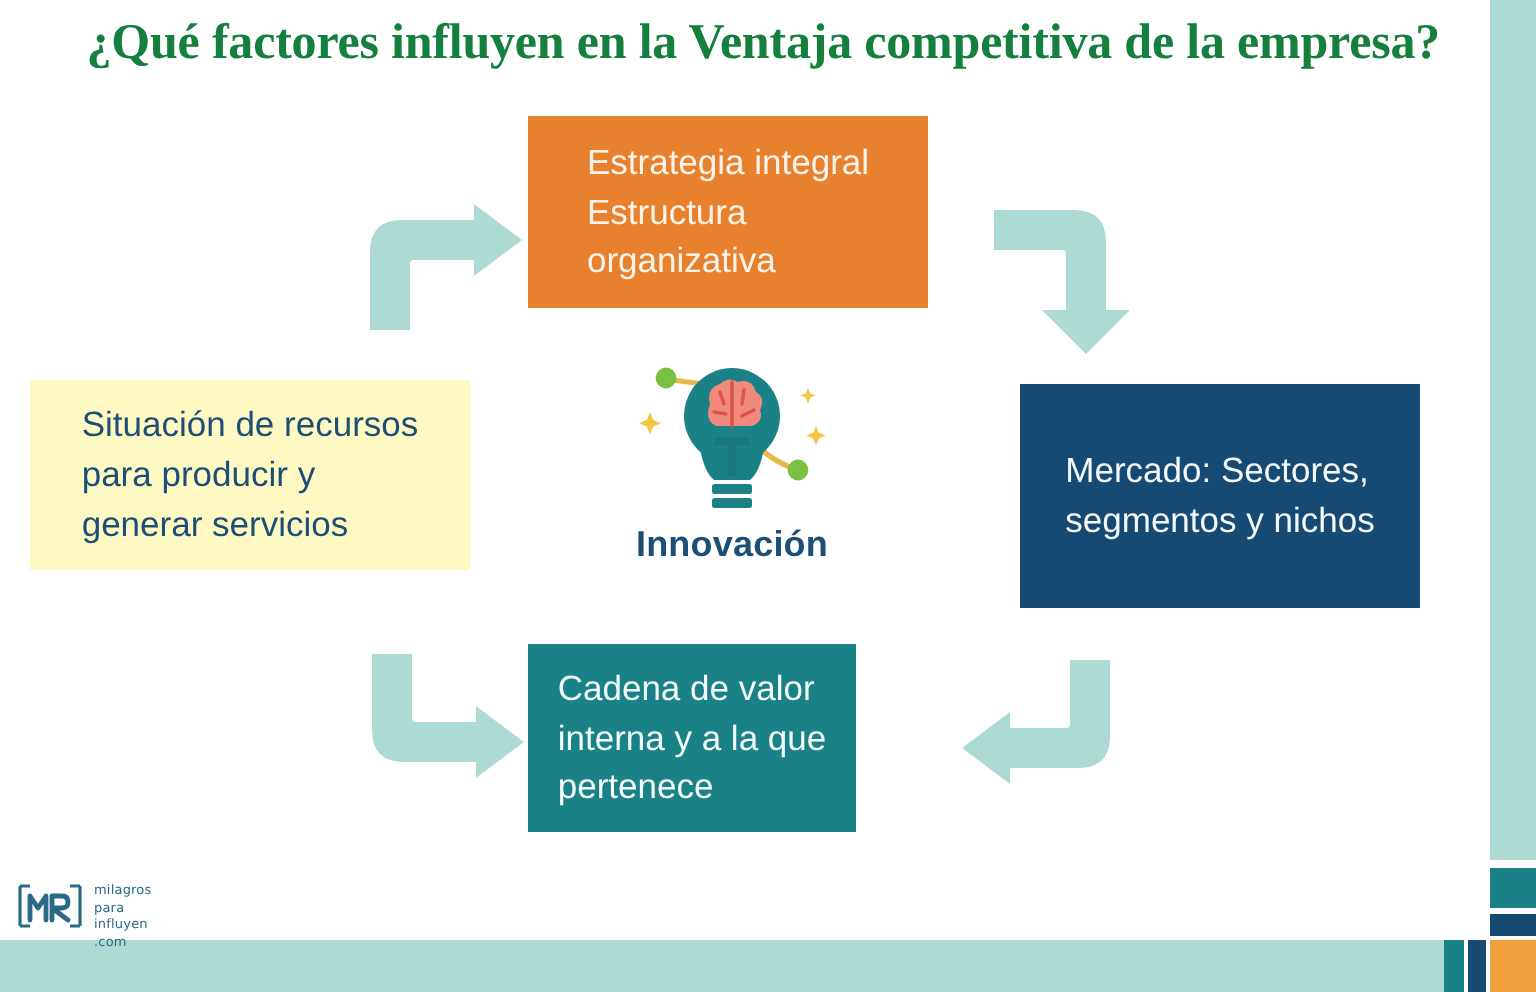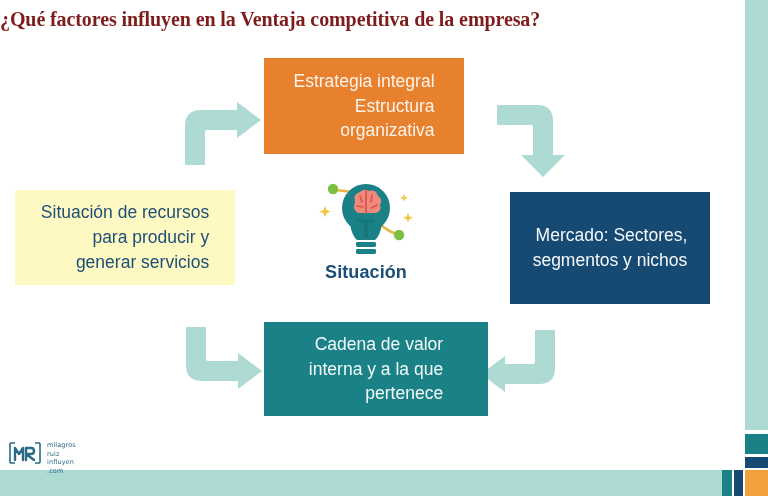--- a/index.html
+++ b/index.html
@@ -18,36 +18,36 @@
     background: #ffffff;
     overflow: hidden;
   }
 
   
   .slide-title {
     position: absolute;
     left: 0;
     top: 8px;
     width: 720px;
-    text-align: left;
+    text-align: right;
     font-family: "Liberation Serif", serif;
     font-weight: bold;
-    font-size: 20px;
+    font-size: 25px;
     letter-spacing: -0.1px;
-    color: #7f1d1d;
+    color: #15803d;
     white-space: nowrap;
   }
 
   
   .node {
     position: absolute;
     display: flex;
     align-items: center;
     justify-content: center;
-    text-align: right;
+    text-align: left;
     font-size: 17.5px;
     line-height: 1.42;
     box-sizing: border-box;
     padding: 6px 8px;
     white-space: pre-line;
   }
   .node-top {
     left: 264px;
     top: 58px;
     width: 200px;
@@ -67,21 +67,21 @@
     left: 510px;
     top: 192px;
     width: 200px;
     height: 112px;
     background: #174a72;
     color: #f4f8fb;
   }
   .node-bottom {
     left: 264px;
     top: 322px;
-    width: 224px;
+    width: 164px;
     height: 94px;
     background: #1a8186;
     color: #f2fafa;
   }
 
   
   .arrow {
     position: absolute;
   }
   .arrow svg { display: block; }
@@ -216,40 +216,40 @@
 
       <rect x="64" y="42" width="4" height="18" fill="#18777c"></rect>
       <rect x="57" y="41" width="18" height="3.6" rx="1.4" fill="#18777c"></rect>
 
       <rect x="56" y="64" width="20" height="5" rx="1.4" fill="#1a8186"></rect>
       <rect x="56" y="71" width="20" height="5" rx="1.4" fill="#1a8186"></rect>
 
       <path d="M55 24 Q53 16 60 14 Q64 10 69 13 Q76 11 78 18 Q83 21 80 27 Q82 33 76 35 L58 35 Q52 32 55 24 Z" fill="#f08a7d"></path>
       <path d="M66 13 L66 35 M60 18 L62 24 M72 17 L71 24 M57 28 L63 29 M77 27 L71 30" stroke="#d9544a" stroke-width="1.7" fill="none" stroke-linecap="round"></path>
     </svg>
-    <div class="innovation-label">Situación</div>
+    <div class="innovation-label">Innovación</div>
   </div>
 
   <div class="right-bar"></div>
 
   <div class="bottom-strip"></div>
 
   <div class="deco deco-teal-dark" style="left:745px; top:434px; width:23px; height:20px;"></div>
   <div class="deco deco-navy" style="left:745px; top:457px; width:23px; height:11px;"></div>
   <div class="deco deco-orange" style="left:745px; top:470px; width:23px; height:26px;"></div>
   <div class="deco deco-teal-dark" style="left:722px; top:470px; width:10px; height:26px;"></div>
   <div class="deco deco-navy" style="left:734px; top:470px; width:9px; height:26px;"></div>
 
   <div class="logo">
     <svg class="logo-mark" width="34" height="24" viewBox="0 0 34 24" aria-hidden="true">
       <path d="M2 2 L2 22 M2 2 L7 2 M2 22 L7 22 M32 2 L32 22 M32 2 L27 2 M32 22 L27 22" stroke="#2b6a86" stroke-width="1.6" fill="none"></path>
       <path d="M7 19 L7 7 L11 13 L15 7 L15 19" stroke="#2b6a86" stroke-width="2.4" fill="none" stroke-linejoin="round" stroke-linecap="round"></path>
       <path d="M18 19 L18 7 L23 7 Q26 7 26 10 Q26 13 23 13 L18 13 L26 19" stroke="#2b6a86" stroke-width="2.4" fill="none" stroke-linejoin="round" stroke-linecap="round"></path>
     </svg>
     <div class="logo-text">
       <span>milagros</span>
-      <span>ruiz</span>
+      <span>para</span>
       <span>influyen</span>
       <span>.com</span>
     </div>
   </div>
 
 </div>
 
 </body></html>

